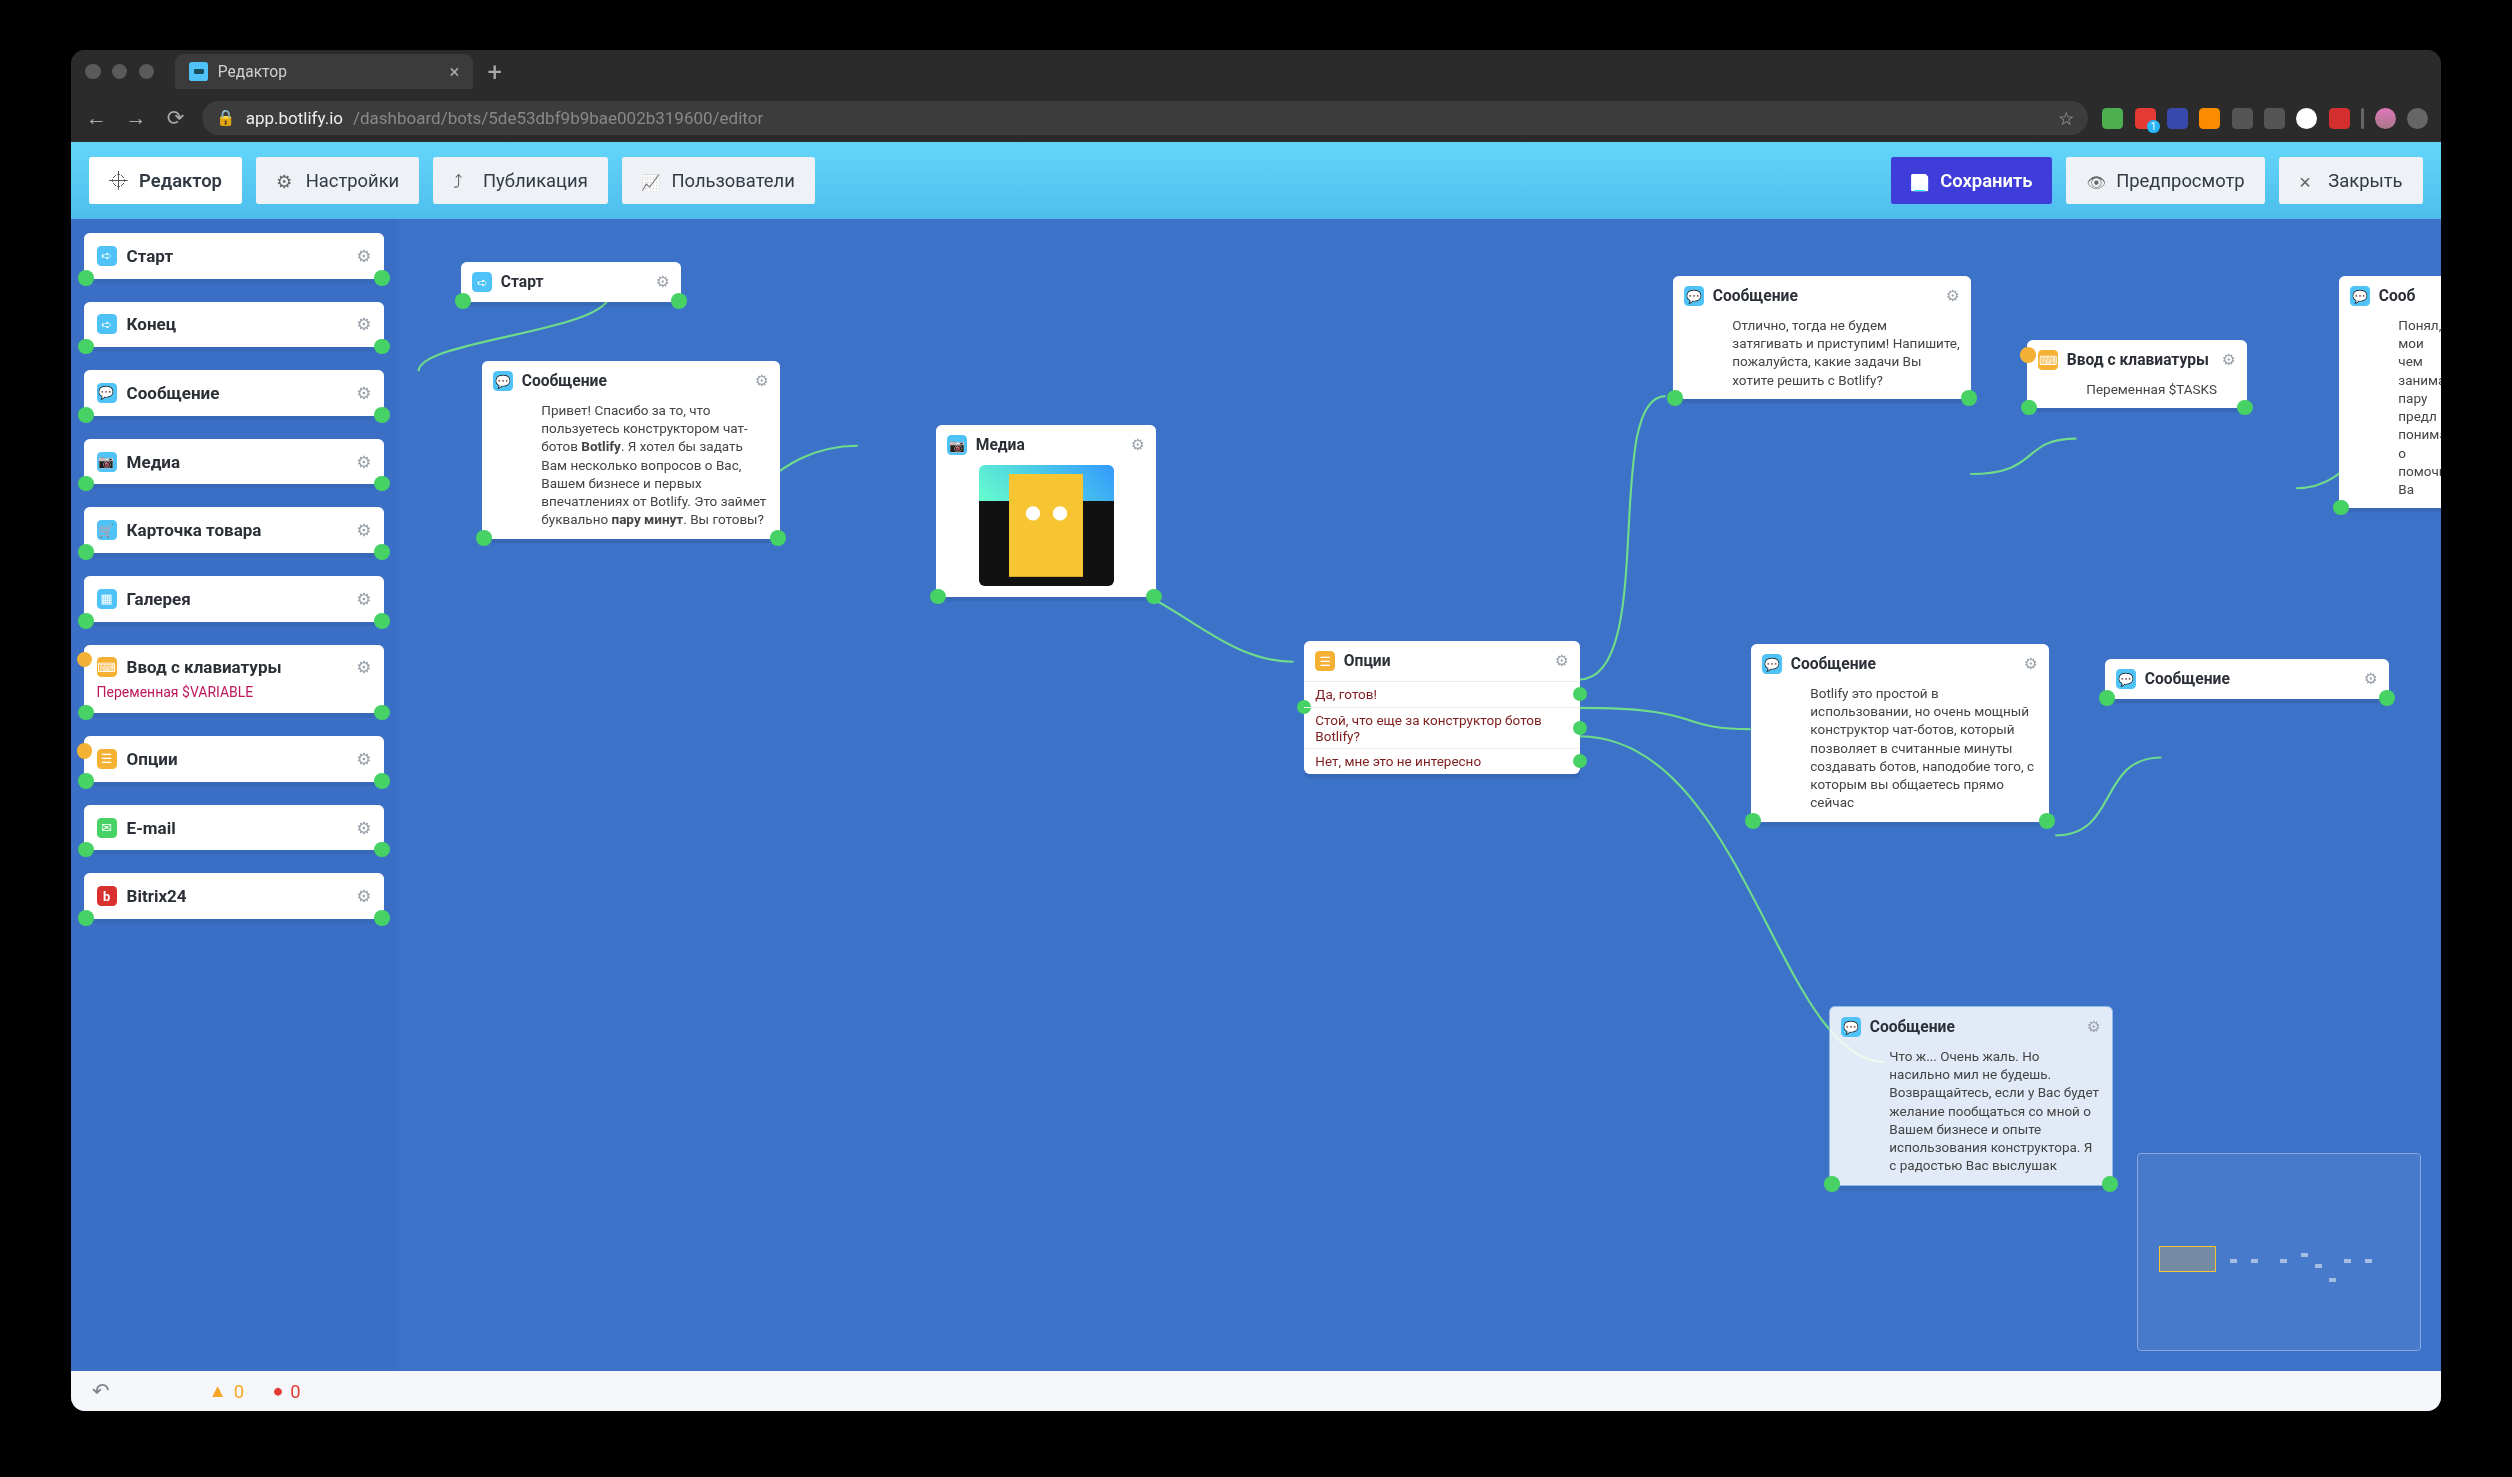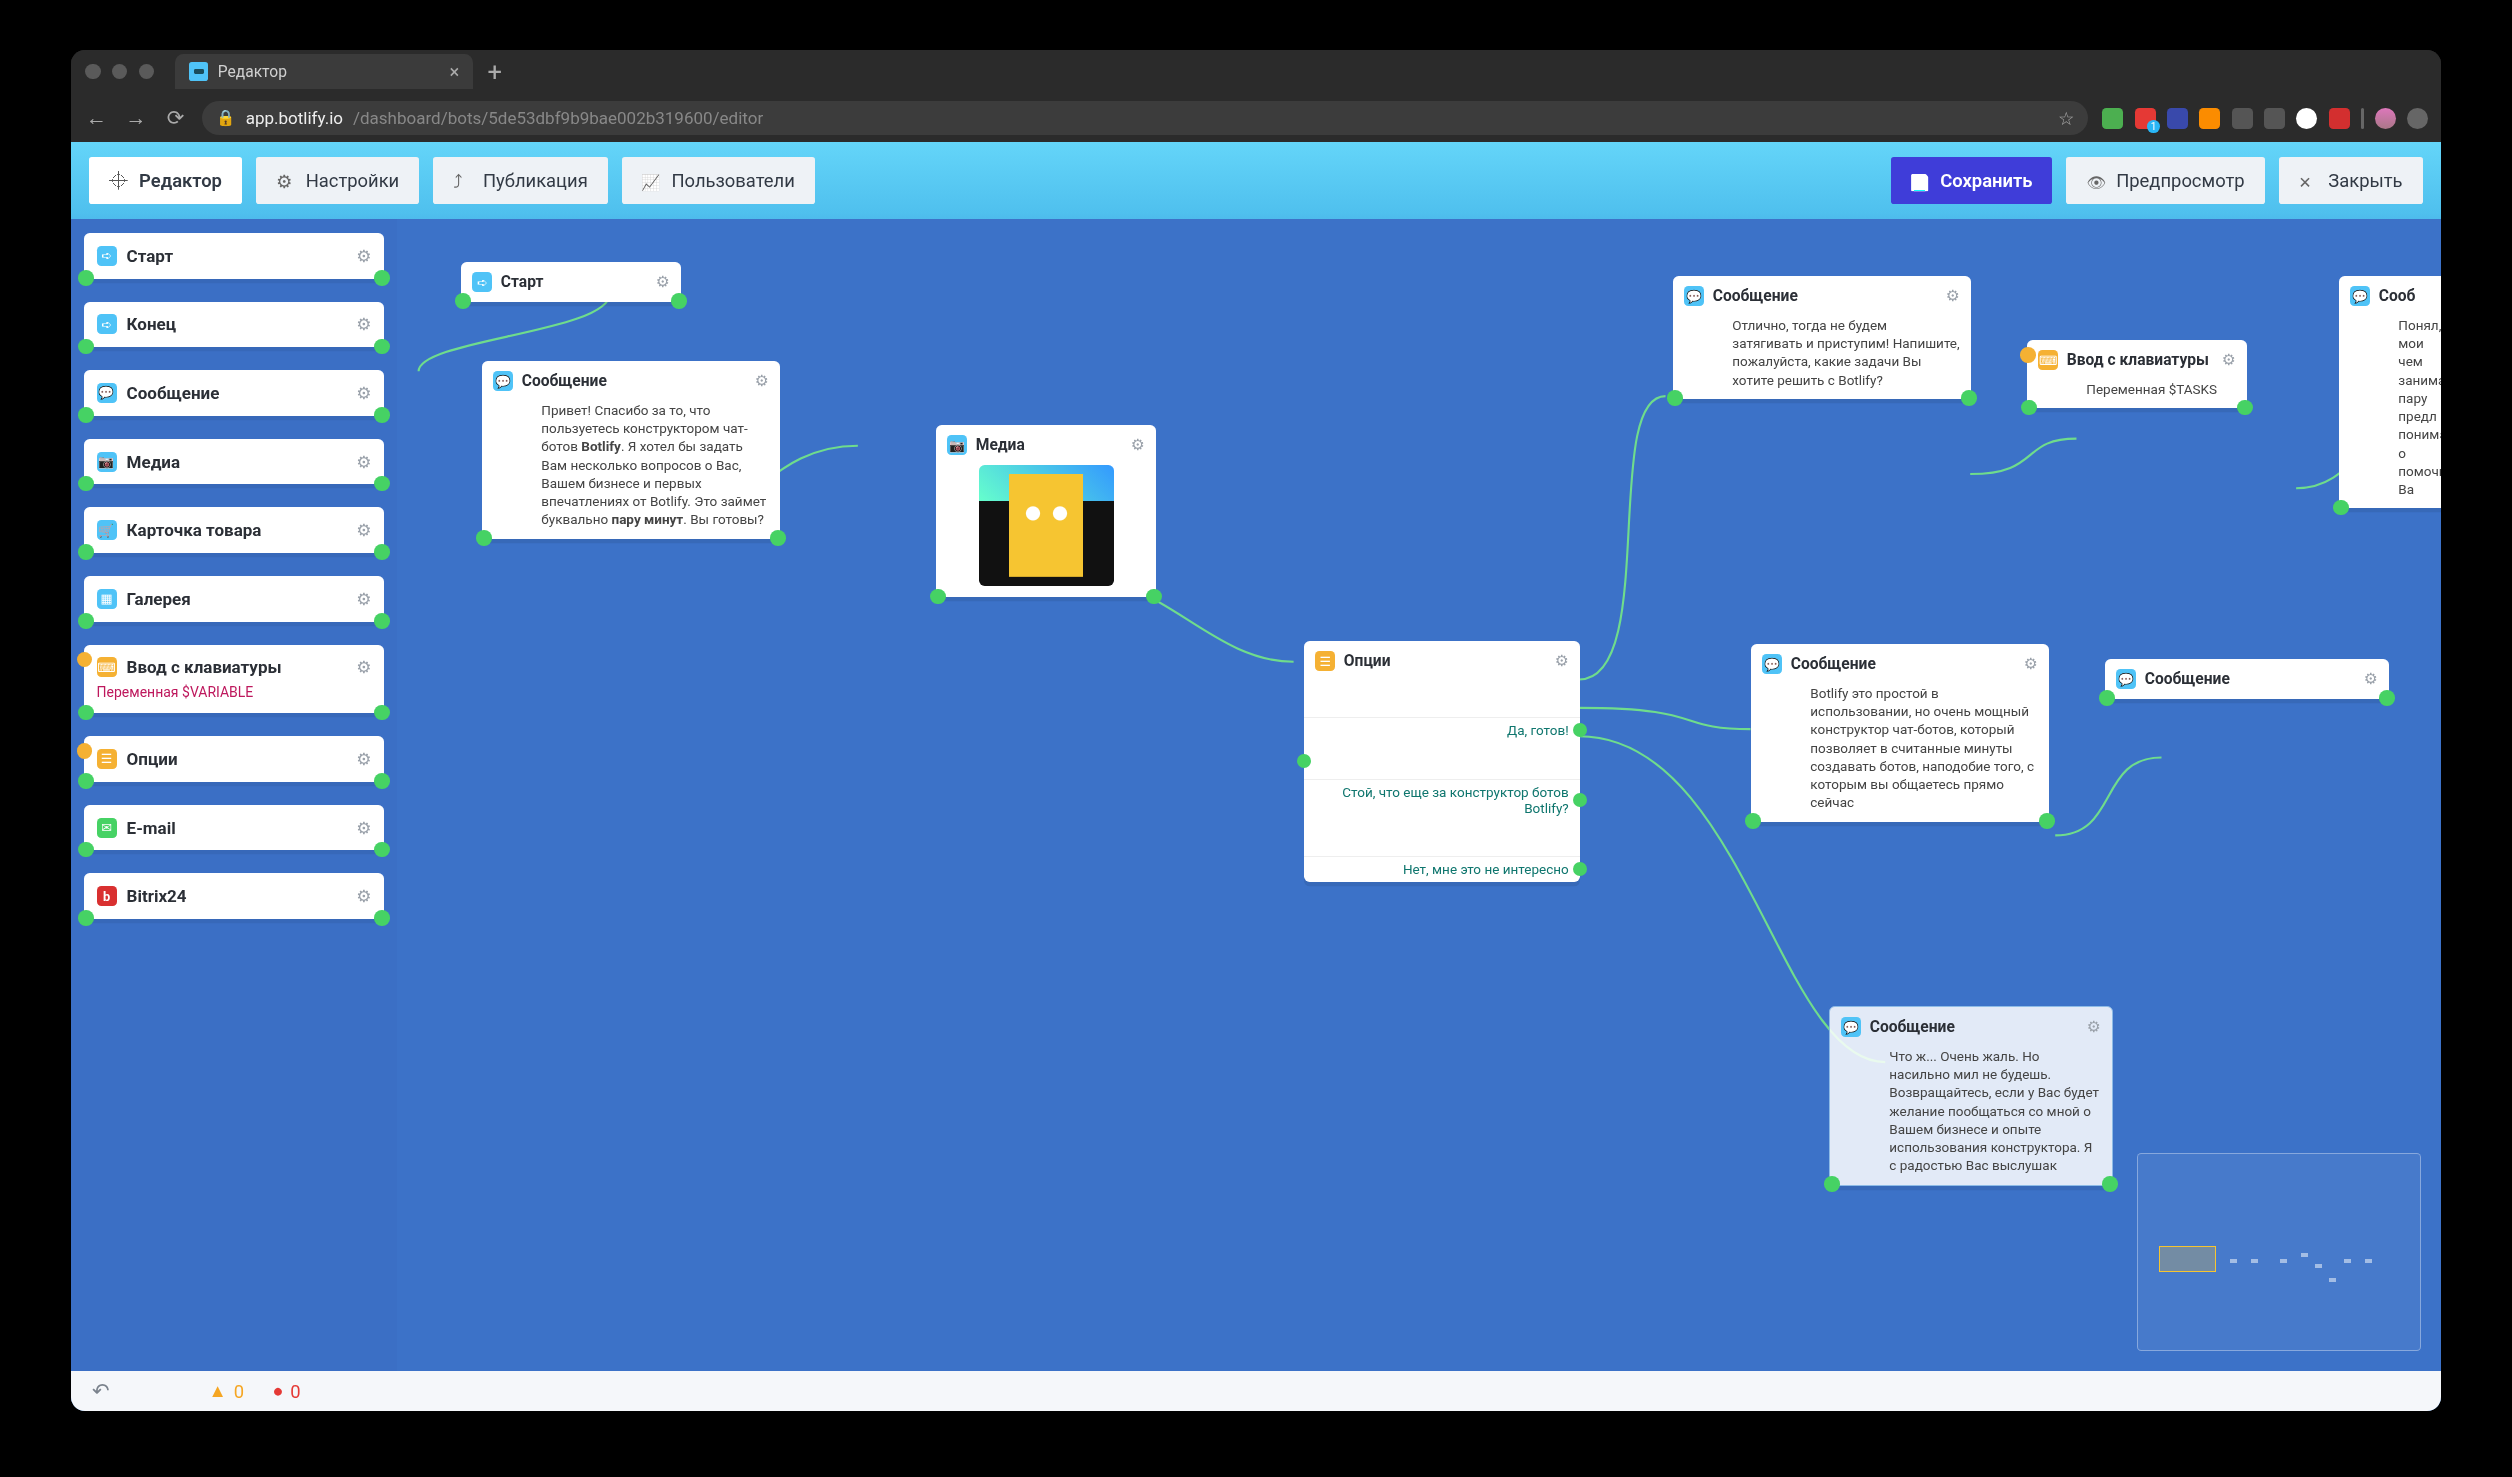--- a/index.html
+++ b/index.html
@@ -63,21 +63,21 @@
 .ic-kb{ background:#f5b133;} .ic-kb::before{content:'⌨';} .ic-opt{ background:#f5b133;} .ic-opt::before{content:'☰';}
 .ic-mail{background:#46d264;} .ic-mail::before{content:'✉';} .ic-bx{background:#d93030;} .ic-bx::before{content:'b';font-weight:700;}
 
 
 .canvas { position: absolute; left: 326px; right:0; top:77px; bottom:40px; background: #3c72c8; overflow: hidden; }
 .node { position: absolute; background: #fff; border-radius: 5.7px; box-shadow: 0 4.3px 0 rgba(0,0,0,.08); }
 .node-head { display:flex; align-items:center; gap:8.5px; padding: 10px 11.3px; }
 .node-title { font-size: 15.6px; font-weight: 700; color: #2b2f36; }
 .node-gear { margin-left:auto; color:#9aa1aa; font-size:15.6px; cursor:pointer; }
 .node-body { padding: 0 11.3px 10px 11.3px; font-size: 13.5px; color: #444; line-height: 1.35; margin-left: 48px; }
-.node .opt { text-align:right; padding: 4.3px 11.3px; border-top: 0.7px solid #eee; font-size:13.5px; color:#0f766e; position:relative;margin-top:36px;}
+.node .opt { text-align:left; padding: 4.3px 11.3px; border-top: 0.7px solid #eee; font-size:13.5px; color:#7f1d1d; position:relative;}
 .node .opt .oport{ position:absolute; right:-7px; top:50%; transform:translateY(-50%); width:14px; height:14px; background:#46d264; border-radius:50%;}
 .node .lport{ position:absolute; left:-7px; top:50%; transform:translateY(-50%); width:14px; height:14px; background:#46d264; border-radius:50%;}
 .node .bports .port-l,.node .bports .port-r{ bottom:-7px;}
 .media-img { margin: 0 auto 11.3px auto; width: 135px; height: 121px; border-radius: 5.7px; background:
   radial-gradient(circle at 40% 40%, #fff 6%, transparent 7%),
   radial-gradient(circle at 60% 40%, #fff 6%, transparent 7%),
   linear-gradient(#f6c531 0 0) center/55% 85% no-repeat,
   linear-gradient(45deg,#6fc,#39f) top/100% 30% no-repeat,
   #111; }
 .link-text{ color:#2aa3e6;}

